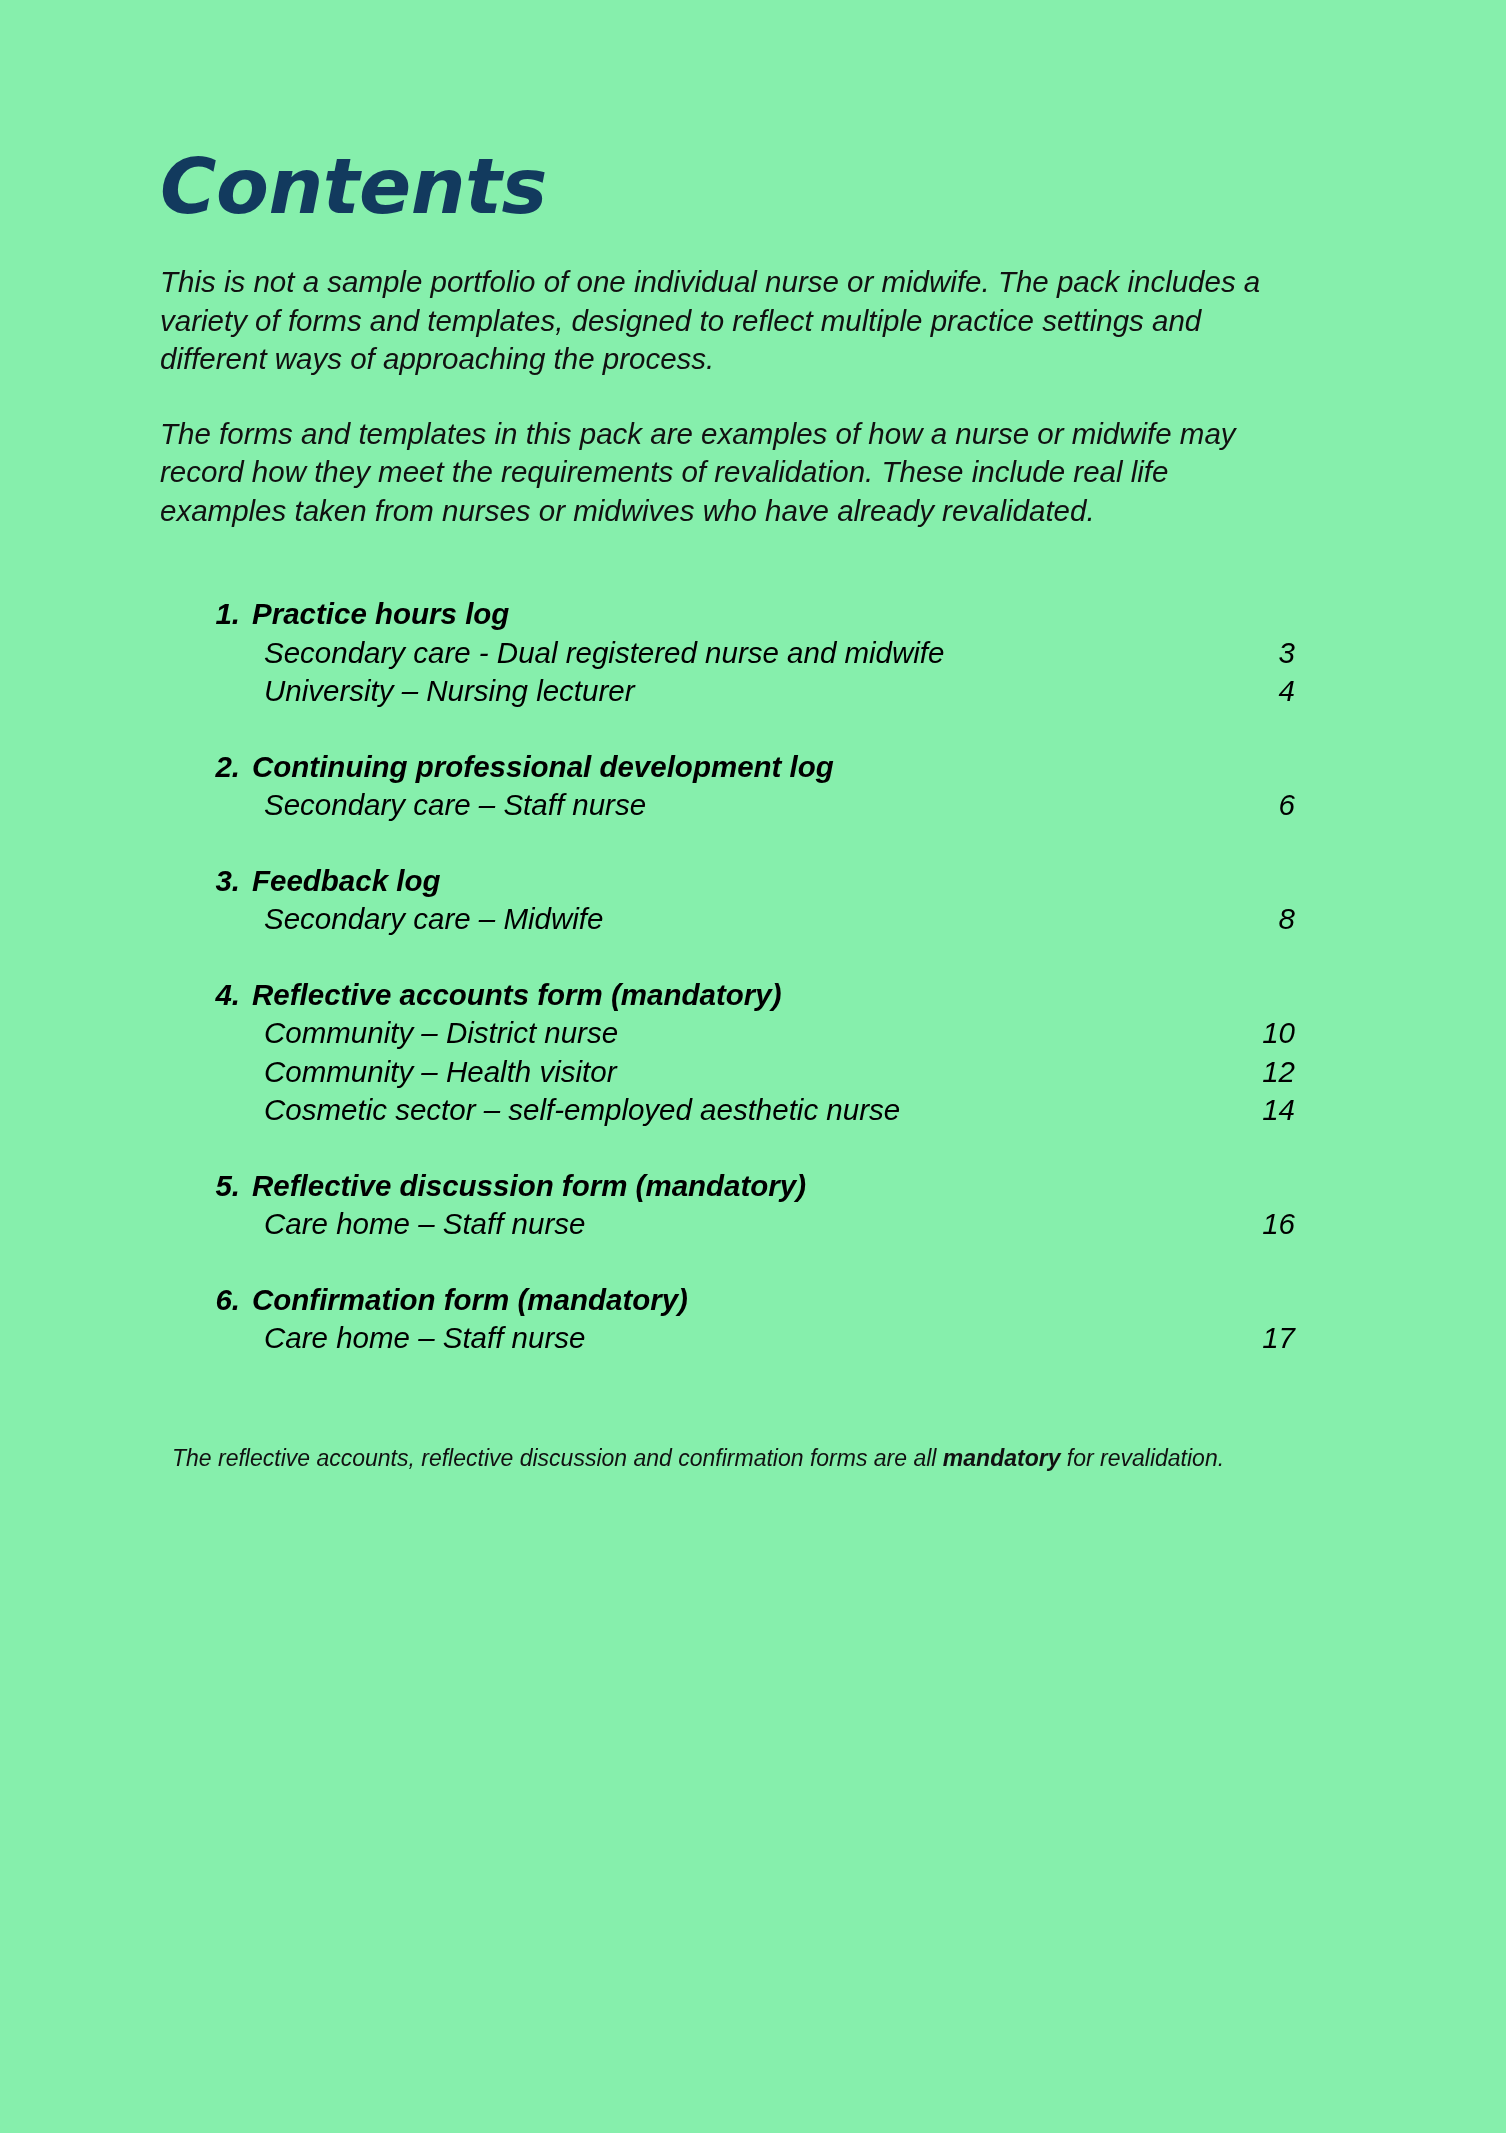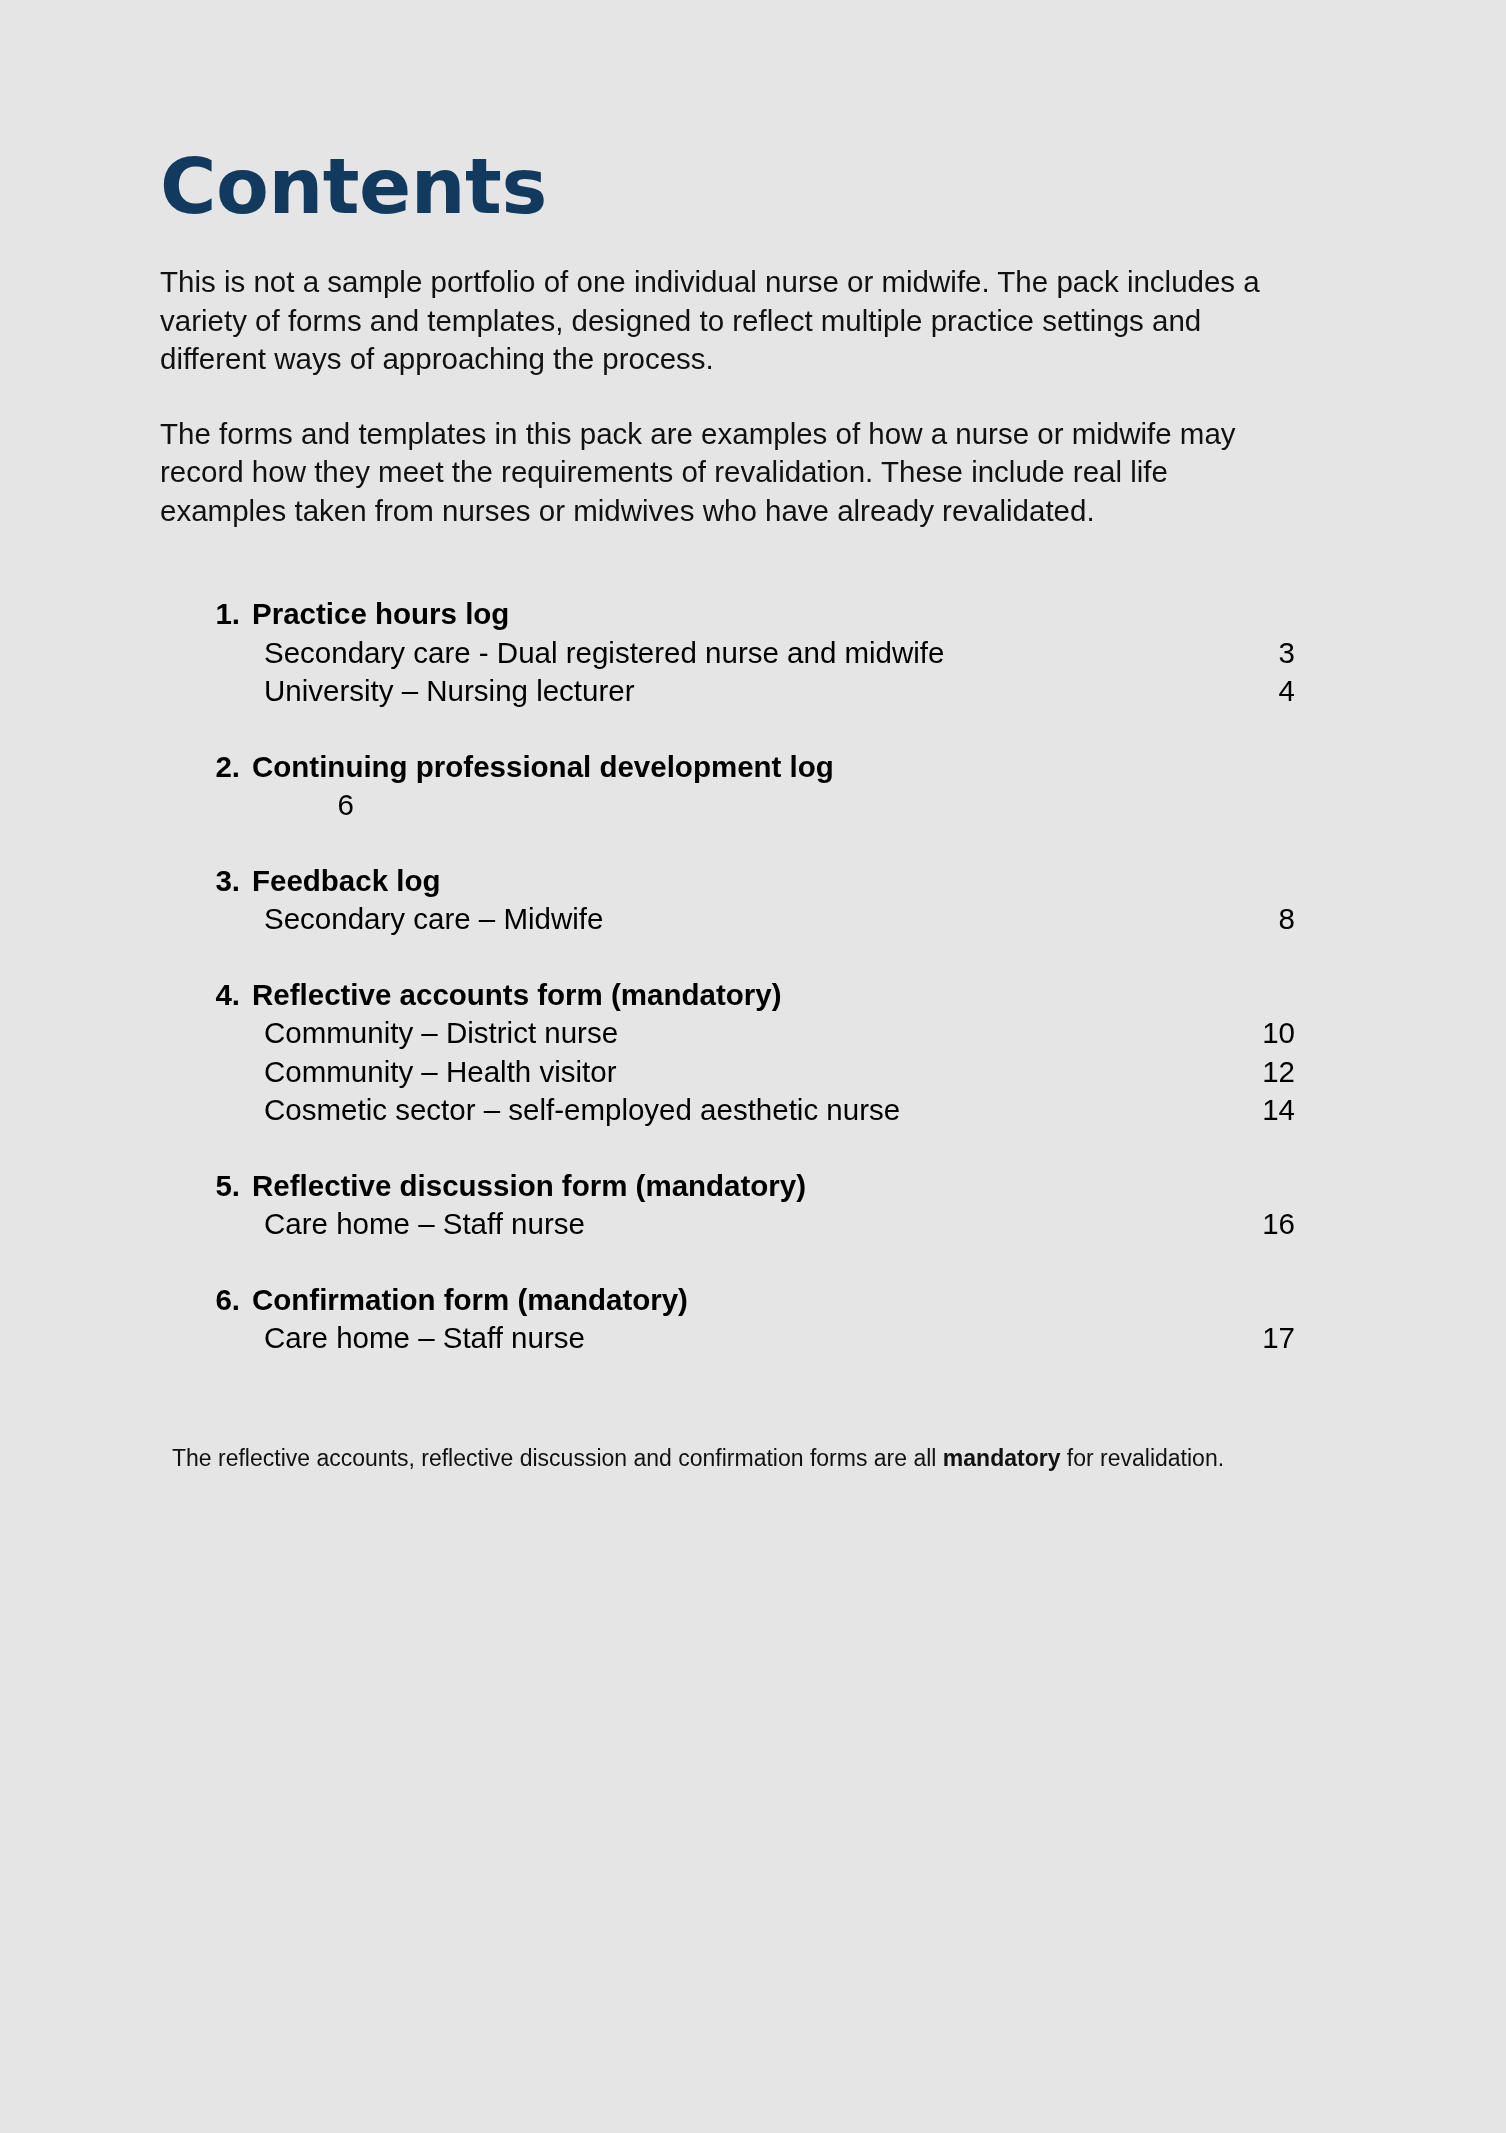--- a/index.html
+++ b/index.html
@@ -9,23 +9,24 @@
     background: #ffffff;
   }
   body {
     font-family: "Liberation Sans", sans-serif;
     color: #000000;
   }
   .page {
     position: relative;
     width: 1506px;
     height: 2133px;
-    background: #e5e5e5;
+    background: #86efac;
     overflow: hidden;
     box-sizing: border-box;
+    font-style: italic;
   }
   .content {
     position: absolute;
     left: 160px;
     top: 0;
     width: 1135px;
   }
   
   .doc-title {
     font-family: "DejaVu Sans", sans-serif;
@@ -135,20 +136,21 @@
           <span class="toc-page">4</span>
         </div>
       </li>
 
       <li class="toc-group">
         <div class="toc-heading">
           <span class="toc-num">2.</span>
           <span class="toc-heading-label">Continuing professional development log</span>
         </div>
         <div class="toc-sub">
+          <span class="toc-sub-label">Secondary care – Staff nurse</span>
           <span class="toc-page">6</span>
         </div>
       </li>
 
       <li class="toc-group">
         <div class="toc-heading">
           <span class="toc-num">3.</span>
           <span class="toc-heading-label">Feedback log</span>
         </div>
         <div class="toc-sub">

